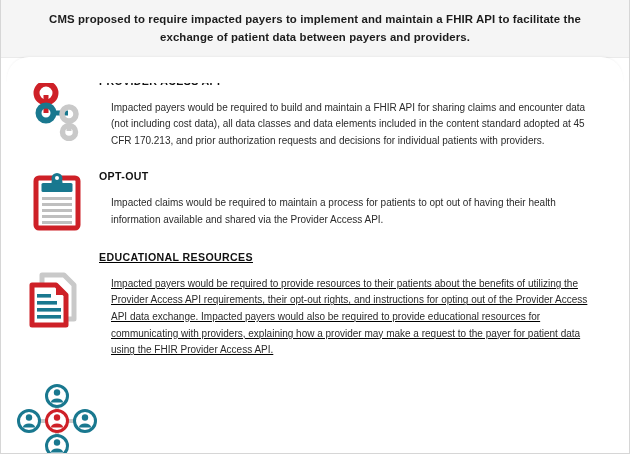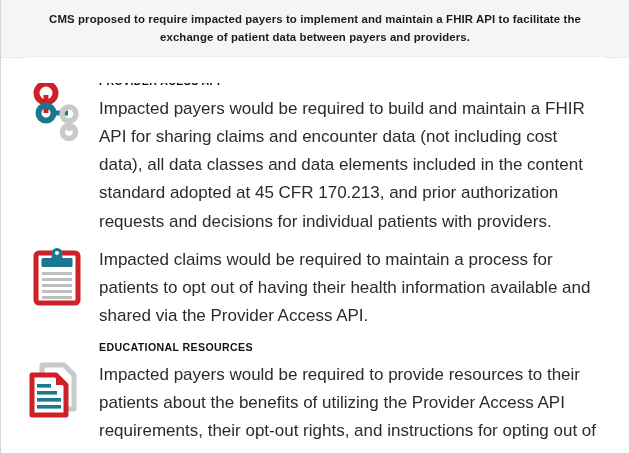--- a/index.html
+++ b/index.html
@@ -86,32 +86,32 @@
 
   .sec-title {
     font-size: 10.6px;
     font-weight: bold;
     color: #111111;
     letter-spacing: 0.035em;
     margin: 0 0 7px 0;
     line-height: 1.1;
   }
   .sec-body {
-    font-size: 17px;
+    font-size: 10px;
     color: #2b2b2b;
     line-height: 1.66;
-    margin: 0;
+    margin: 12px;
   }
 
   
   .row-provider   { margin-top: 6px; }
   .row-provider .icon-cell { padding-top: 5px; }
   .row-optout     { margin-top: 10px; }
   .row-optout .icon-cell { padding-top: 0px; }
-  .row-education  { margin-top: 12px; }
+  .row-education  { margin-top: 12px; text-decoration: underline; }
   .row-education .icon-cell { padding-top: 20px; }
   .row-attribution{ margin-top: 10px; }
   .row-attribution .icon-cell { padding-top: 2px; }
 </style>
 </head>
 <body>
 
 <div class="infographic">
 
   <div class="header">
@@ -158,20 +158,21 @@
           <circle cx="26" cy="7" r="2" fill="#ffffff"></circle>
 
           <rect x="11" y="26" width="30" height="3" fill="#BFBFBF"></rect>
           <rect x="11" y="32" width="30" height="3" fill="#BFBFBF"></rect>
           <rect x="11" y="38" width="30" height="3" fill="#BFBFBF"></rect>
           <rect x="11" y="44" width="30" height="3" fill="#BFBFBF"></rect>
           <rect x="11" y="50" width="30" height="3" fill="#BFBFBF"></rect>
         </svg>
       </div>
       <div class="text-cell">
+        <h3 class="sec-title">OPT-OUT</h3>
         <p class="sec-body">Impacted claims would be required to maintain a process for patients to opt out of having their health information available and shared via the Provider Access API.</p>
       </div>
     </div>
 
     <div class="row row-education">
       <div class="icon-cell">
         <svg width="58" height="62" viewBox="0 0 58 62">
 
           <path d="M14 3 h22 l10 10 v34 h-32 z" fill="#ffffff" stroke="#C9C9C9" stroke-width="5" stroke-linejoin="round"></path>
 

